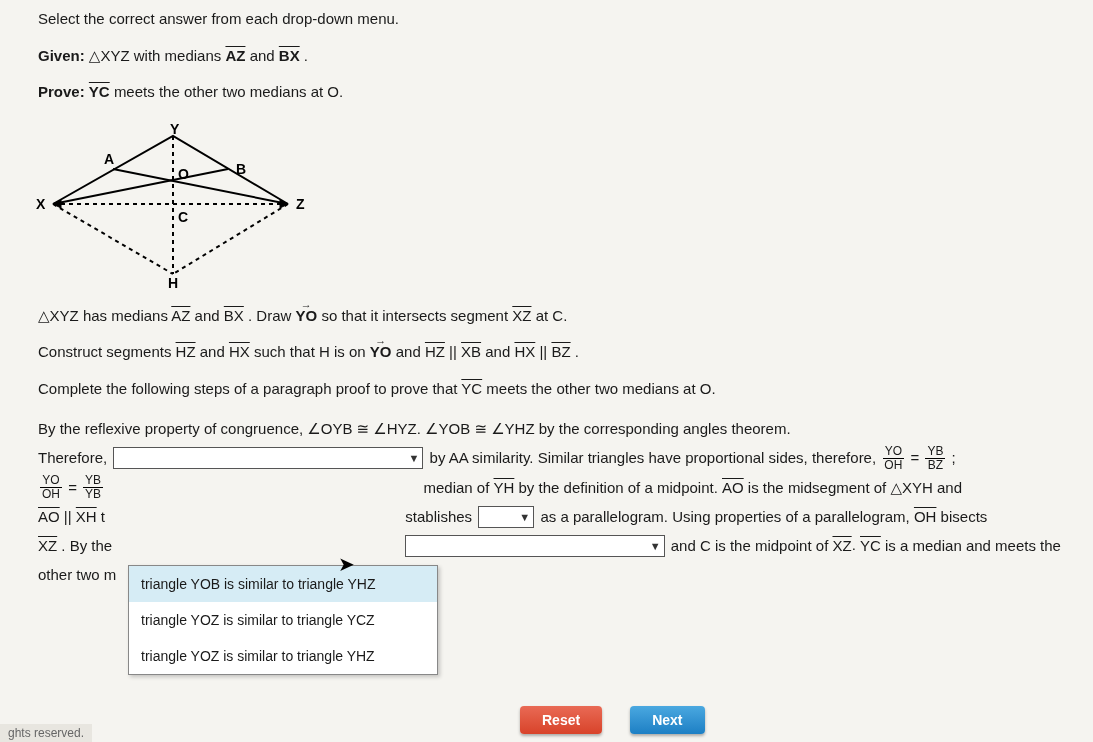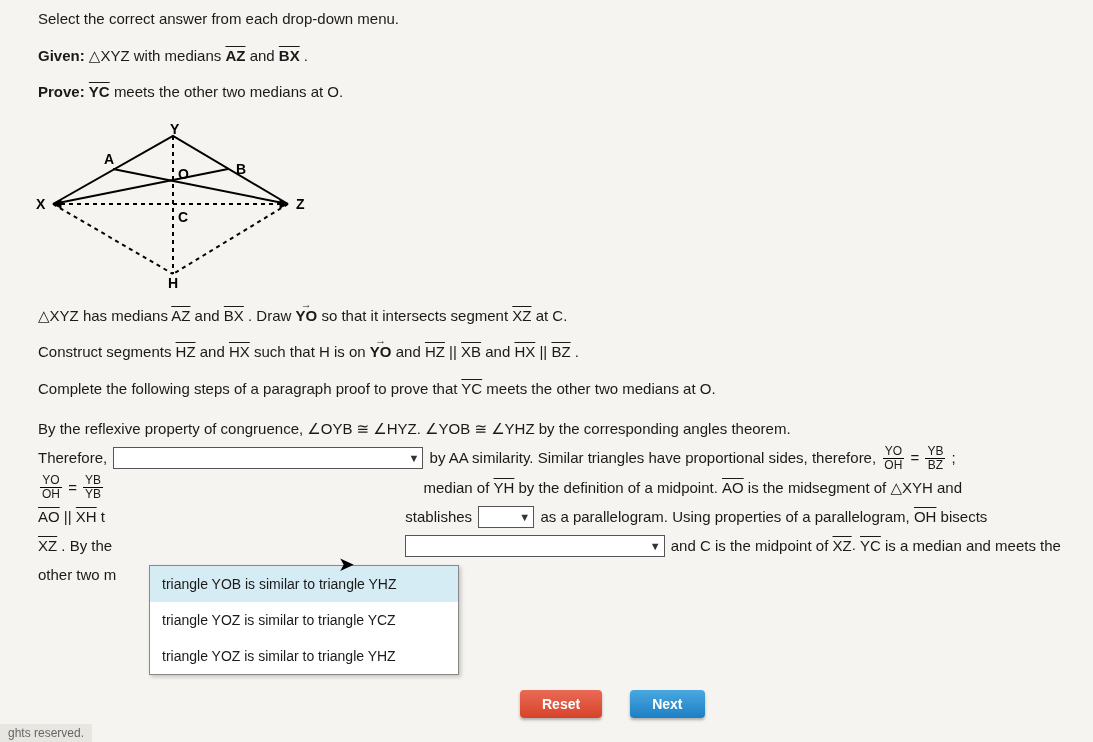--- a/index.html
+++ b/index.html
@@ -24,25 +24,25 @@
   .frac .n { border-bottom: 1px solid #000; padding: 0 2px; }
   .frac .d { padding: 0 2px; }
   .sel { display: inline-block; border: 1px solid #555; background: #fff;
          height: 22px; min-width: 50px; vertical-align: middle; position: relative;
          margin: 0 2px; }
   .sel .arr { position: absolute; right: 3px; top: 50%; transform: translateY(-50%);
               font-size: 11px; color: #333; }
   .sel-open { width: 310px; height: 22px; }
   .dropdown { position: absolute; left: 128px; top: 565px; width: 310px;
               background: #fff; border: 1px solid #888; z-index: 10;
-              box-shadow: 2px 2px 4px rgba(0,0,0,0.2); margin-left: 21px; }
+              box-shadow: 2px 2px 4px rgba(0,0,0,0.2); }
   .dropdown .opt { padding: 10px 12px; font-size: 14px; cursor: pointer; }
   .dropdown .opt.hover { background: #d6ecf5; }
   .cursor { position: absolute; left: 338px; top: 552px; z-index: 20; font-size: 20px; color: #000; pointer-events:none;}
-  .btns { position: absolute; left: 520px; top: 690px; display: flex; gap: 28px; }
+  .btns { position: absolute; left: 520px; top: 706px; display: flex; gap: 28px; }
   .btn { padding: 6px 22px; border-radius: 4px; color: #fff; font-size: 14px;
          font-weight: bold; box-shadow: 0 2px 3px rgba(0,0,0,0.3); cursor: pointer; border:none;}
   .btn-reset { background: linear-gradient(#e96a55,#d8432a); }
   .btn-next { background: linear-gradient(#4aa8e0,#1d7fc4); }
   .footer { position: absolute; left: 0; bottom: 0; font-size: 12px; color: #666;
             background: #e8e6e0; padding: 2px 8px; }
   .ray { position: relative; }
   .ray::after { content: "→"; position: absolute; top: -11px; left: 0; right: 0;
                 text-align: center; font-size: 11px; }
 </style>

